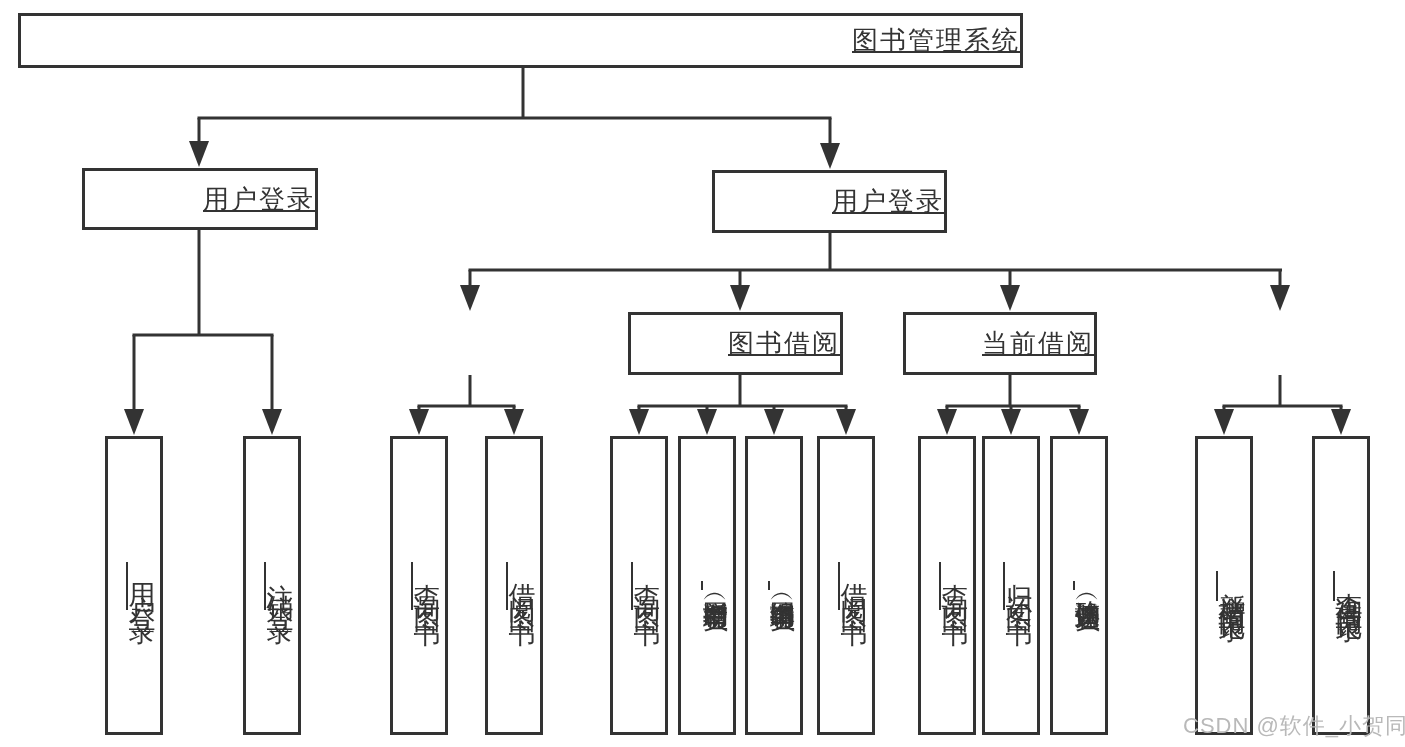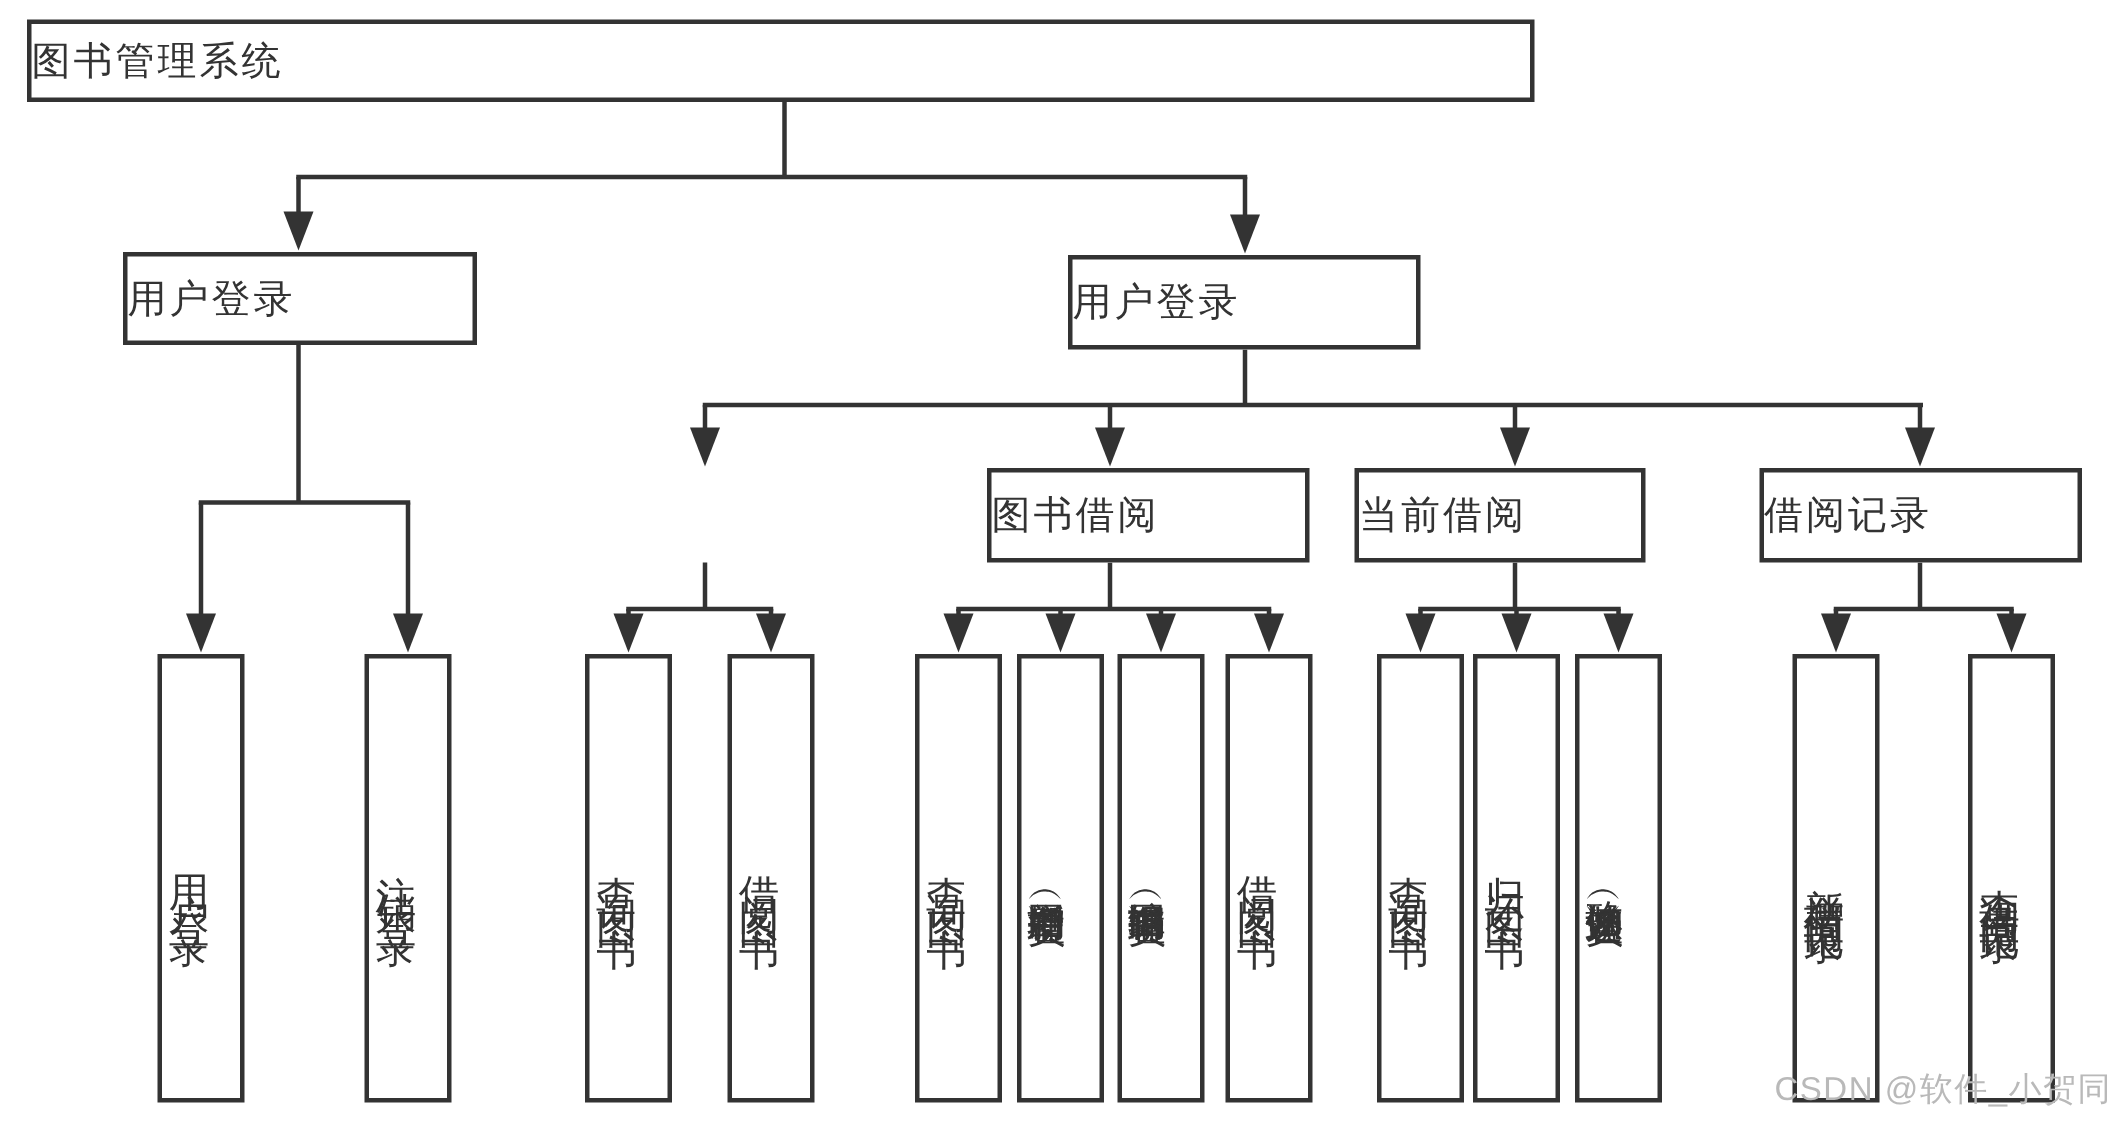--- a/index.html
+++ b/index.html
@@ -16,22 +16,23 @@
     left: 0; top: 0;
     width: 1405px; height: 747px;
   }
   .node {
     position: absolute;
     box-sizing: border-box;
     background: #ffffff;
     border: 3px solid #333333;
     display: flex;
     align-items: center;
-    justify-content: flex-start;
+    justify-content: flex-end;
     color: #333333;
+    text-decoration: underline;
   }
   .h-node {
     font-size: 26px;
     letter-spacing: 2px;
     white-space: nowrap;
   }
   .v-node span {
     writing-mode: vertical-rl;
     text-orientation: mixed;
     white-space: nowrap;
@@ -127,28 +128,25 @@
     <span>图书管理系统</span>
   </div>
 
   <div class="node h-node" style="left:82px; top:168px; width:236px; height:62px;">
     <span>用户登录</span>
   </div>
   <div class="node h-node" style="left:712px; top:170px; width:235px; height:63px;">
     <span>用户登录</span>
   </div>
 
-  <div class="node h-node" style="left:658px; top:312px; width:215px; height:63px;">
+  <div class="node h-node" style="left:628px; top:312px; width:215px; height:63px;">
     <span>图书借阅</span>
   </div>
   <div class="node h-node" style="left:903px; top:312px; width:194px; height:63px;">
     <span>当前借阅</span>
-  </div>
-  <div class="node h-node" style="left:1173px; top:312px; width:215px; height:63px;">
-    <span>借阅记录</span>
   </div>
 
   <div class="node v-node len4" style="left:105px; top:436px; width:58px; height:299px;">
     <span>用户登录</span>
   </div>
   <div class="node v-node len4" style="left:243px; top:436px; width:58px; height:299px;">
     <span>注销登录</span>
   </div>
 
   <div class="node v-node len4" style="left:390px; top:436px; width:58px; height:299px;">

